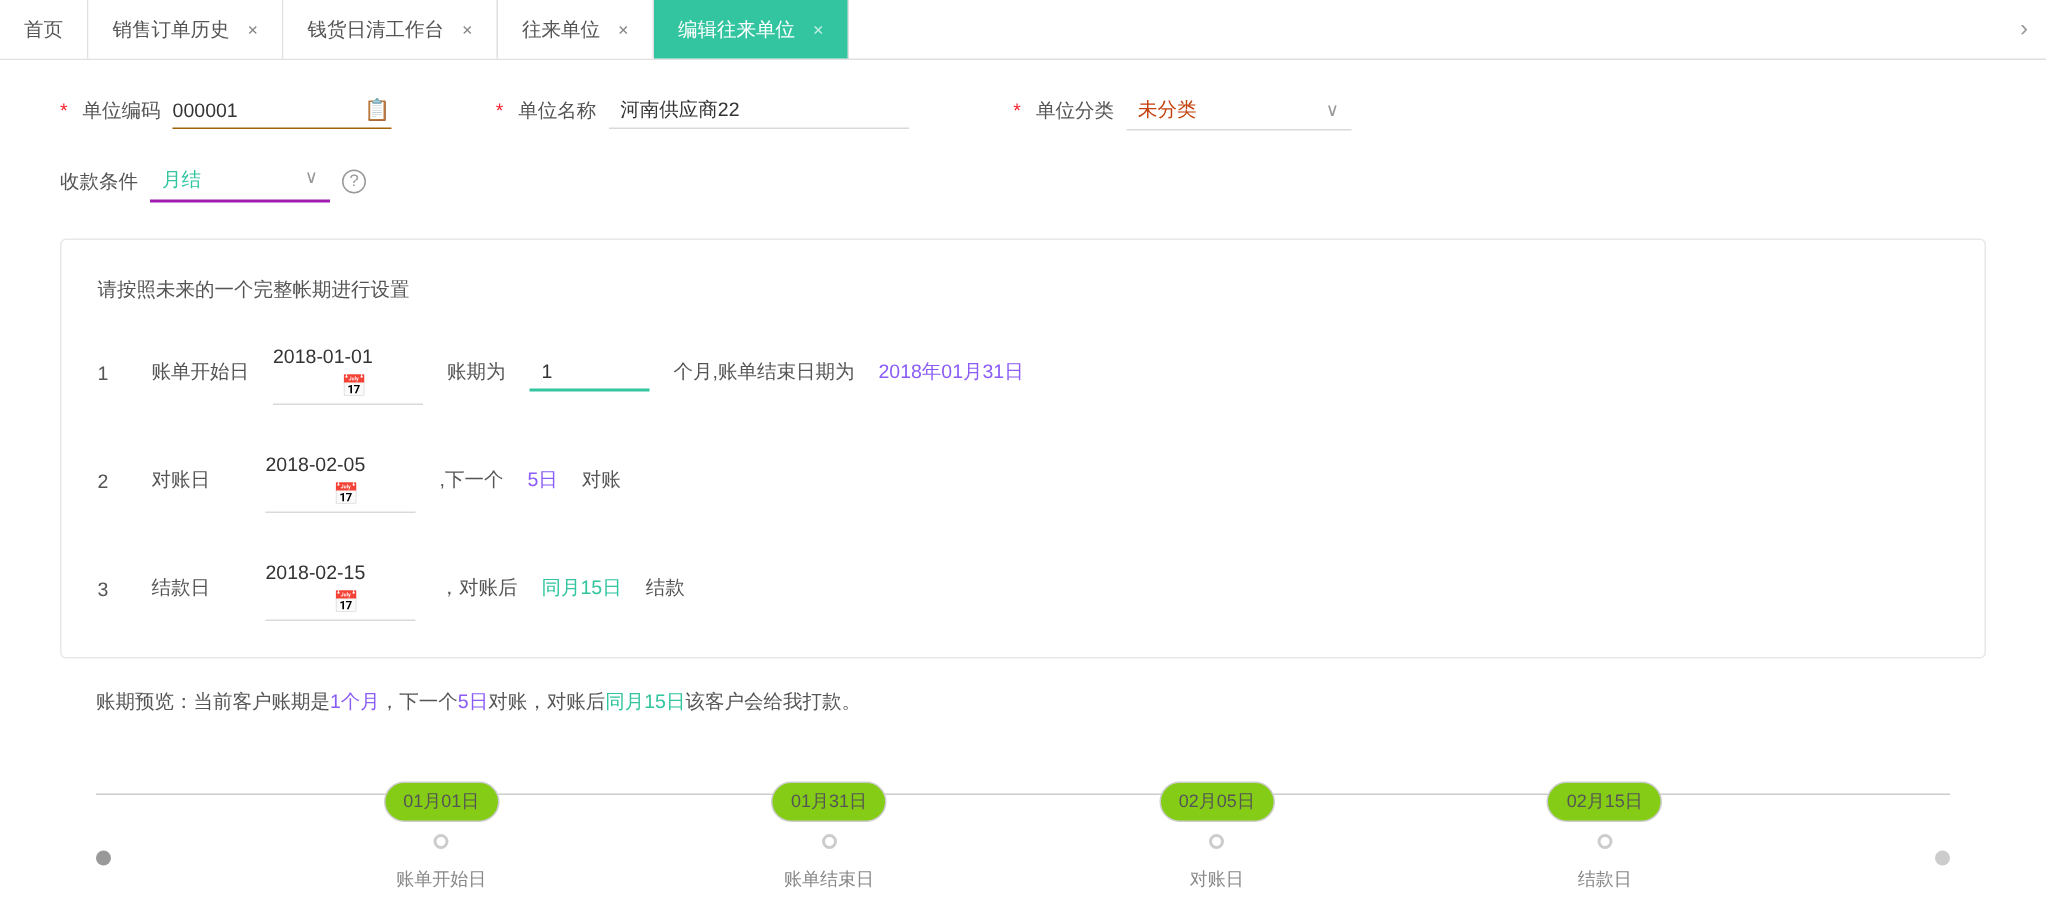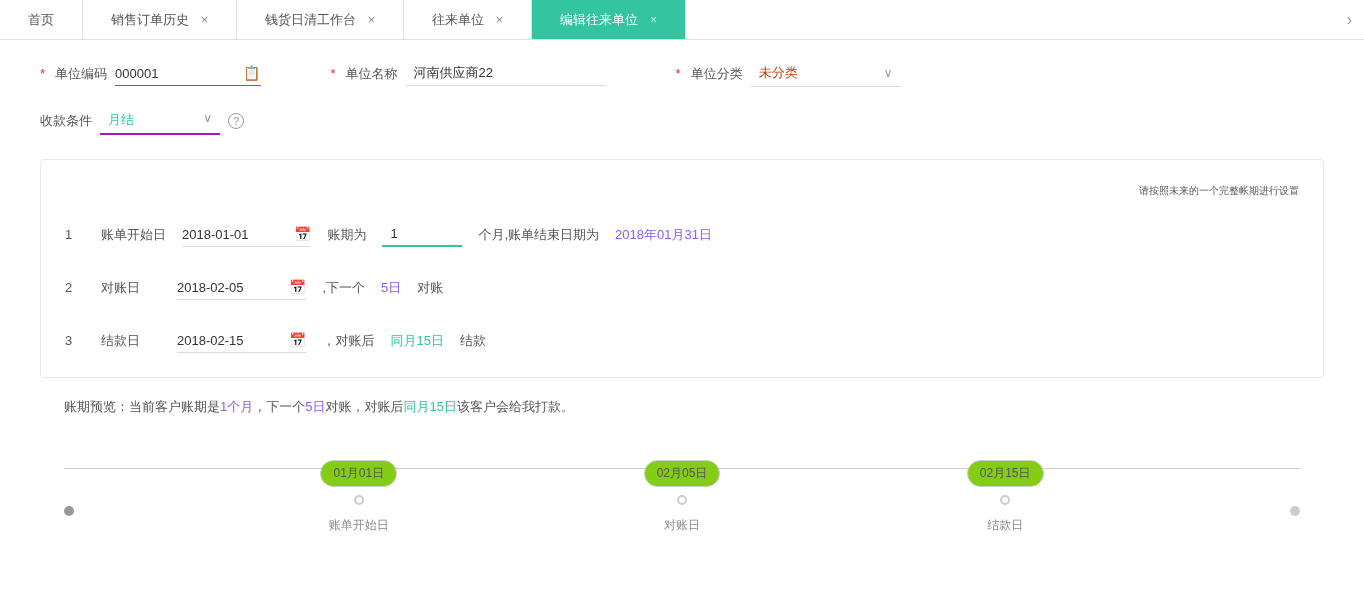--- a/index.html
+++ b/index.html
@@ -10,21 +10,21 @@
       display: flex;
       align-items: stretch;
       background: #fff;
       border-bottom: 1px solid #e0e0e0;
       height: 40px;
       padding-left: 0;
     }
     .tab-item {
       display: flex;
       align-items: center;
-      padding: 0 28px;
+      padding: 0 16px;
       cursor: pointer;
       font-size: 13px;
       color: #555;
       border-right: 1px solid #e0e0e0;
       white-space: nowrap;
       background: #fff;
       position: relative;
       gap: 8px;
     }
     .tab-item.active {
@@ -190,46 +190,47 @@
     }
 
     
     .period-box {
       border: 1px solid #e8e8e8;
       border-radius: 4px;
       padding: 24px;
       margin-bottom: 20px;
     }
     .period-title {
-      font-size: 10px;
+      font-size: 13px;
       color: #555;
       margin-bottom: 24px;
-      text-align: right;
     }
     .period-row {
       display: flex;
       align-items: center;
       margin-bottom: 28px;
       gap: 16px;
     }
     .period-num {
       width: 20px;
       color: #555;
       font-size: 13px;
     }
     .period-field-label {
       color: #555;
       font-size: 13px;
       min-width: 60px;
     }
     .period-input-wrap {
       display: flex;
+      align-items: center;
       border-bottom: 1px solid #d9d9d9;
       padding: 4px 0;
       gap: 4px;
+      flex-direction: column;
     }
     .period-input-wrap input {
       border: none;
       outline: none;
       font-size: 13px;
       color: #333;
       background: transparent;
       width: 100px;
     }
     .period-desc {
@@ -449,20 +450,25 @@
         <div class="timeline-point" style="padding-top:28px; padding-bottom:0;">
           <div class="tl-left-dot"></div>
         </div>
 
         <div class="timeline-point">
           <div class="timeline-label-box">01月01日</div>
           <div class="timeline-dot"></div>
           <div class="timeline-sublabel">账单开始日</div>
         </div>
 
+        <div class="timeline-point">
+          <div class="timeline-label-box">01月31日</div>
+          <div class="timeline-dot"></div>
+          <div class="timeline-sublabel">账单结束日</div>
+        </div>
 
         <div class="timeline-point">
           <div class="timeline-label-box">02月05日</div>
           <div class="timeline-dot"></div>
           <div class="timeline-sublabel">对账日</div>
         </div>
 
         <div class="timeline-point">
           <div class="timeline-label-box">02月15日</div>
           <div class="timeline-dot"></div>

